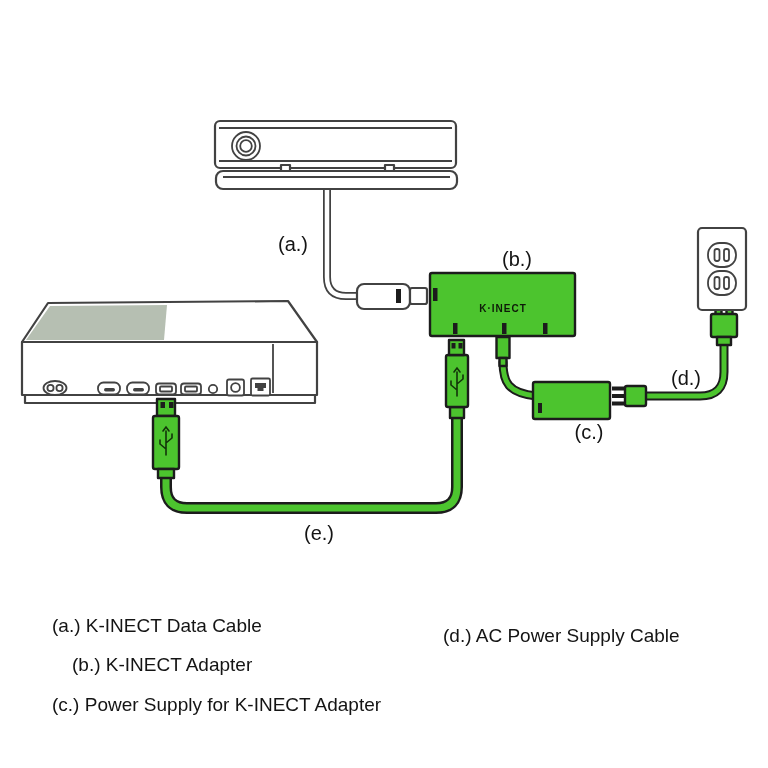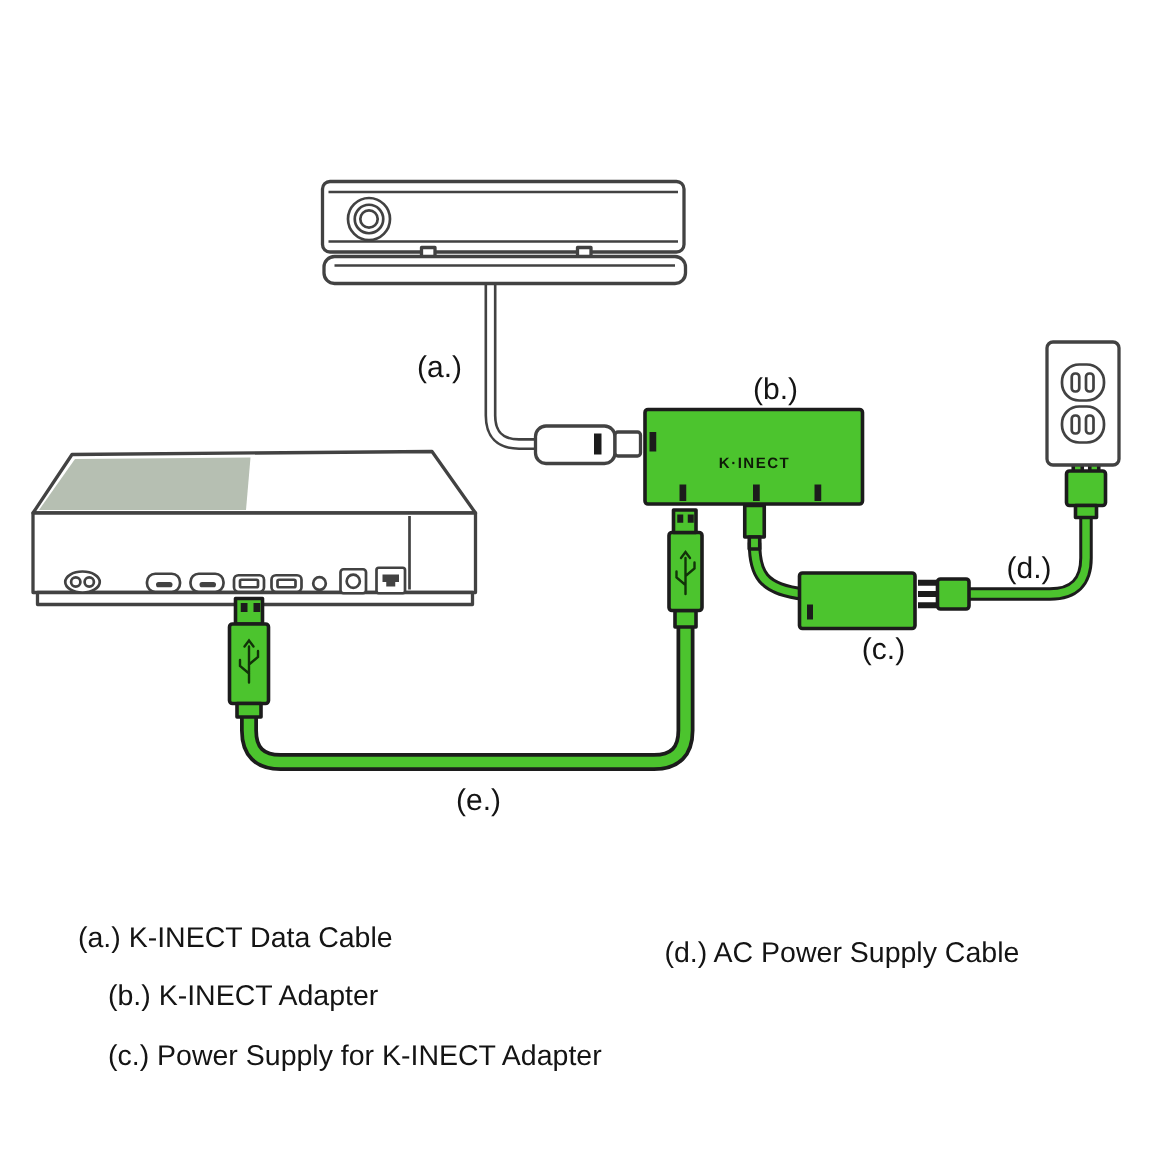--- a/index.html
+++ b/index.html
@@ -178,16 +178,16 @@
     <text class="callout" x="293" y="251">(a.)</text>
     <text class="callout" x="517" y="266">(b.)</text>
     <text class="callout" x="589" y="439">(c.)</text>
     <text class="callout" x="686" y="385">(d.)</text>
     <text class="callout" x="319" y="540">(e.)</text>
   </svg>
 
 
   <div class="legend-item" style="left:52px;top:615px;">(a.) K-INECT Data Cable</div>
   <div class="legend-item" style="left:72px;top:654px;">(b.) K-INECT Adapter</div>
-  <div class="legend-item" style="left:72px;top:694px;">(c.) Power Supply for K-INECT Adapter</div>
+  <div class="legend-item" style="left:52px;top:694px;">(c.) Power Supply for K-INECT Adapter</div>
   <div class="legend-item" style="left:443px;top:625px;">(d.) AC Power Supply Cable</div>
 
 </div>
 
 </body></html>

